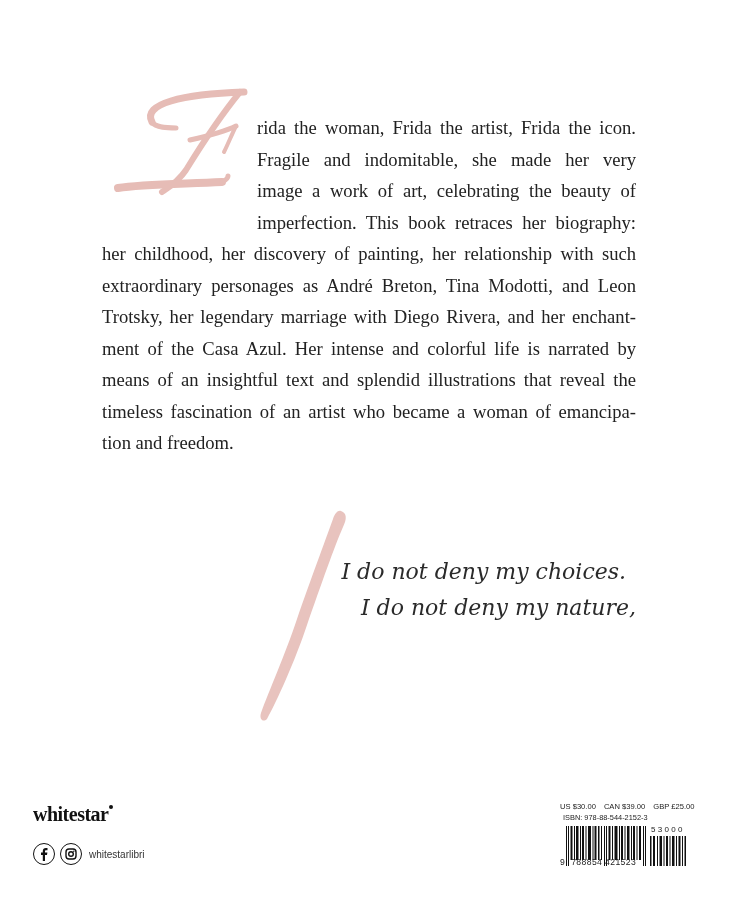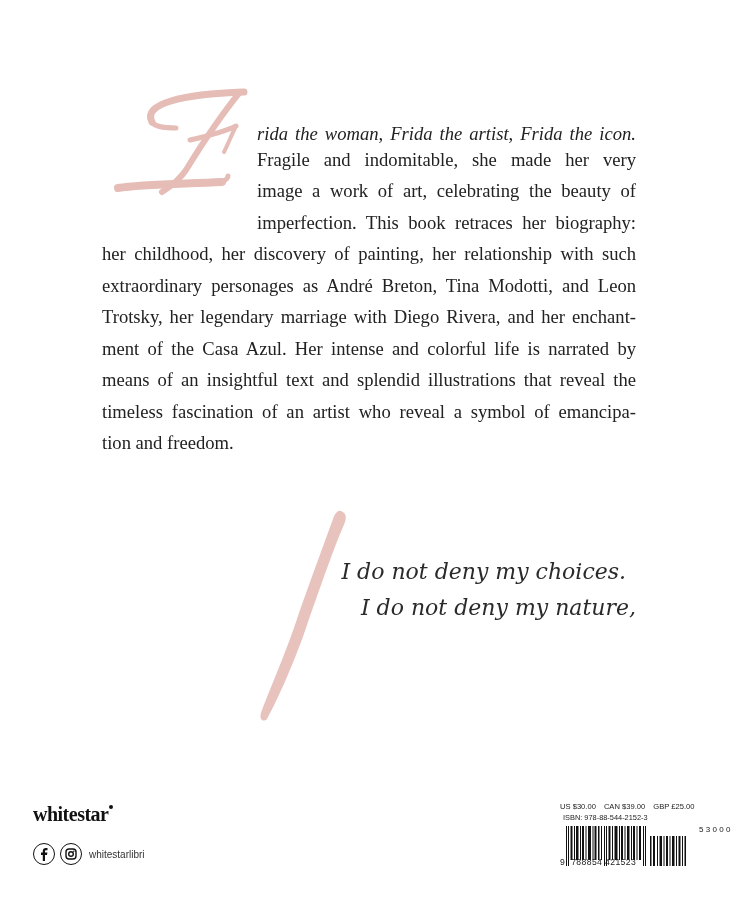--- a/index.html
+++ b/index.html
@@ -27,50 +27,50 @@
     .social { position: absolute; left: 33px; top: 843px; display: flex; align-items: center; gap: 5px; }
     .social-icon { width: 22px; height: 22px; border: 1.6px solid #111; border-radius: 50%; display: flex; align-items: center; justify-content: center; box-sizing: border-box; }
     .social-icon svg { display: block; }
     .social-handle { font-family: "Liberation Sans", sans-serif; font-size: 10px; color: #333; margin-left: 2px; }
 
     .barcode-block { position: absolute; left: 560px; top: 802px; width: 140px; }
     .prices { font-family: "Liberation Sans", sans-serif; font-size: 7.6px; color: #222; white-space: nowrap; display: flex; gap: 8px; text-align: center; }
     .isbn { font-family: "Liberation Sans", sans-serif; font-size: 7.4px; color: #222; margin-top: 2px; margin-left: 3px; }
     .barcode-main { position: absolute; left: 6px; top: 24px; width: 80px; height: 40px; }
     .barcode-addon { position: absolute; left: 90px; top: 34px; width: 36px; height: 30px; }
-    .addon-digits { position: absolute; left: 91px; top: 23px; font-family: "Liberation Sans", sans-serif; font-size: 8px; letter-spacing: 2.3px; color: #222; margin-left: 48px; }
+    .addon-digits { position: absolute; left: 91px; top: 23px; font-family: "Liberation Sans", sans-serif; font-size: 8px; letter-spacing: 2.3px; color: #222; }
     .barcode-digits { position: absolute; left: 0; top: 55px; font-family: "Liberation Sans", sans-serif; font-size: 8.6px; color: #222; letter-spacing: 0.4px; white-space: nowrap; background: transparent; }
     .barcode-digits .first { margin-right: 6px; }
   </style>
 </head>
 <body>
 
 <svg class="drop-cap" viewBox="0 0 140 120" xmlns="http://www.w3.org/2000/svg">
   <g fill="none" stroke="#e6bcb6" stroke-linecap="round" stroke-linejoin="round">
     <path d="M40 38 C 30 20, 70 10, 132 8" stroke-width="7"></path>
     <path d="M40 38 C 44 44, 56 44, 64 44" stroke-width="5"></path>
     <path d="M128 8 C 110 30, 90 60, 74 86 C 66 98, 56 104, 50 108" stroke-width="6"></path>
     <path d="M78 56 C 96 52, 112 48, 124 42" stroke-width="5"></path>
     <path d="M124 42 C 120 50, 116 60, 112 68" stroke-width="4"></path>
     <path d="M6 104 C 30 100, 70 100, 110 98" stroke-width="8"></path>
     <path d="M110 98 C 114 96, 116 94, 116 92" stroke-width="5"></path>
   </g>
 </svg>
 
 <div class="body-text" style="top:112px;">
-  <div class="line just indent" style="top:6px;font-style:italic;">rida the woman, Frida the artist, Frida the icon.</div>
+  <div class="line just indent" style="top:0px;">rida the woman, Frida the artist, Frida the icon.</div>
   <div class="line just indent" style="top:31.5px;">Fragile and indomitable, she made her very</div>
   <div class="line just indent" style="top:63px;">image a work of art, celebrating the beauty of</div>
   <div class="line just indent" style="top:94.5px;">imperfection. This book retraces her biography:</div>
   <div class="line just full" style="top:126px;">her childhood, her discovery of painting, her relationship with such</div>
   <div class="line just full" style="top:157.5px;">extraordinary personages as André Breton, Tina Modotti, and Leon</div>
   <div class="line just full" style="top:189px;">Trotsky, her legendary marriage with Diego Rivera, and her enchant-</div>
   <div class="line just full" style="top:220.5px;">ment of the Casa Azul. Her intense and colorful life is narrated by</div>
   <div class="line just full" style="top:252px;">means of an insightful text and splendid illustrations that reveal the</div>
-  <div class="line just full" style="top:283.5px;">timeless fascination of an artist who reveal a symbol of emancipa-</div>
+  <div class="line just full" style="top:283.5px;">timeless fascination of an artist who became a woman of emancipa-</div>
   <div class="line" style="top:315px;">tion and freedom.</div>
 </div>
 
 <svg class="quote-slash" viewBox="0 0 100 220" xmlns="http://www.w3.org/2000/svg">
   <path d="M86 6 C 92 8, 92 14, 88 22 C 80 40, 66 80, 52 120 C 40 156, 22 196, 12 214 C 8 218, 4 214, 6 208 C 14 186, 30 150, 42 114 C 56 74, 70 36, 78 14 C 80 8, 83 5, 86 6 Z" fill="#e8c3be"></path>
 </svg>
 
 <div class="quote">
   <div class="quote-line q2">I do not deny my choices.</div>
   <div class="quote-line q1">I do not deny my nature,</div>

